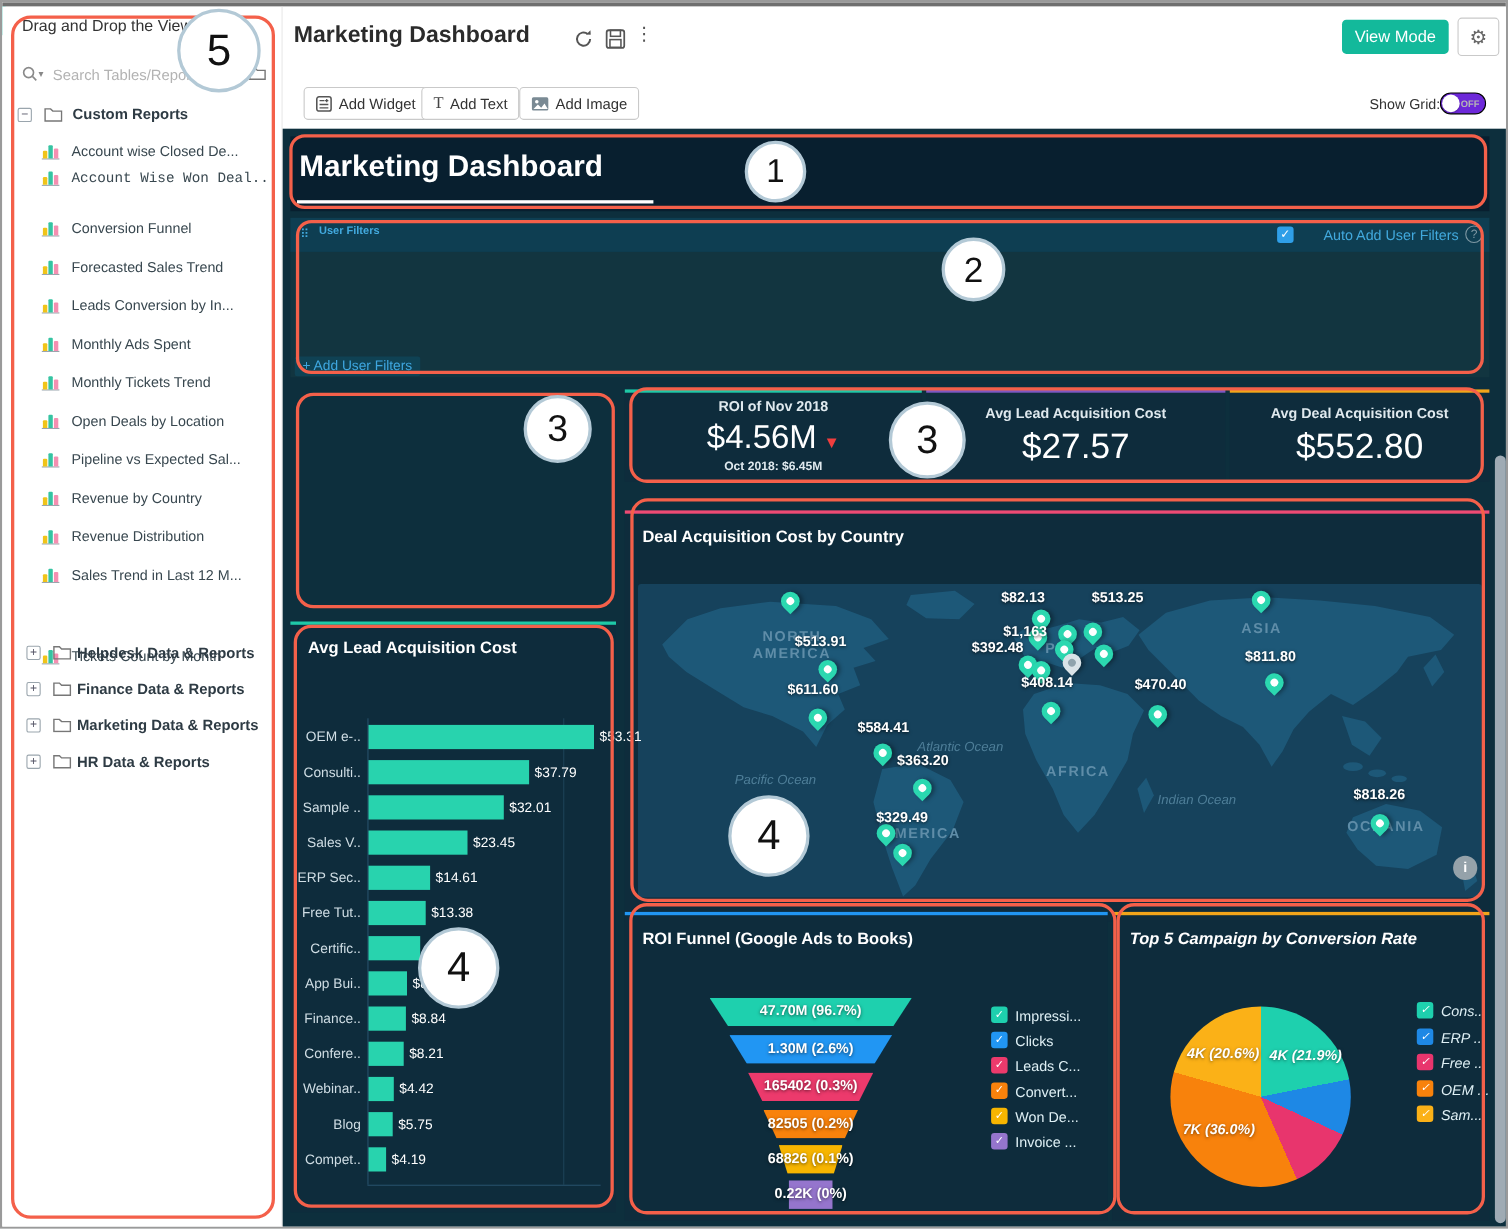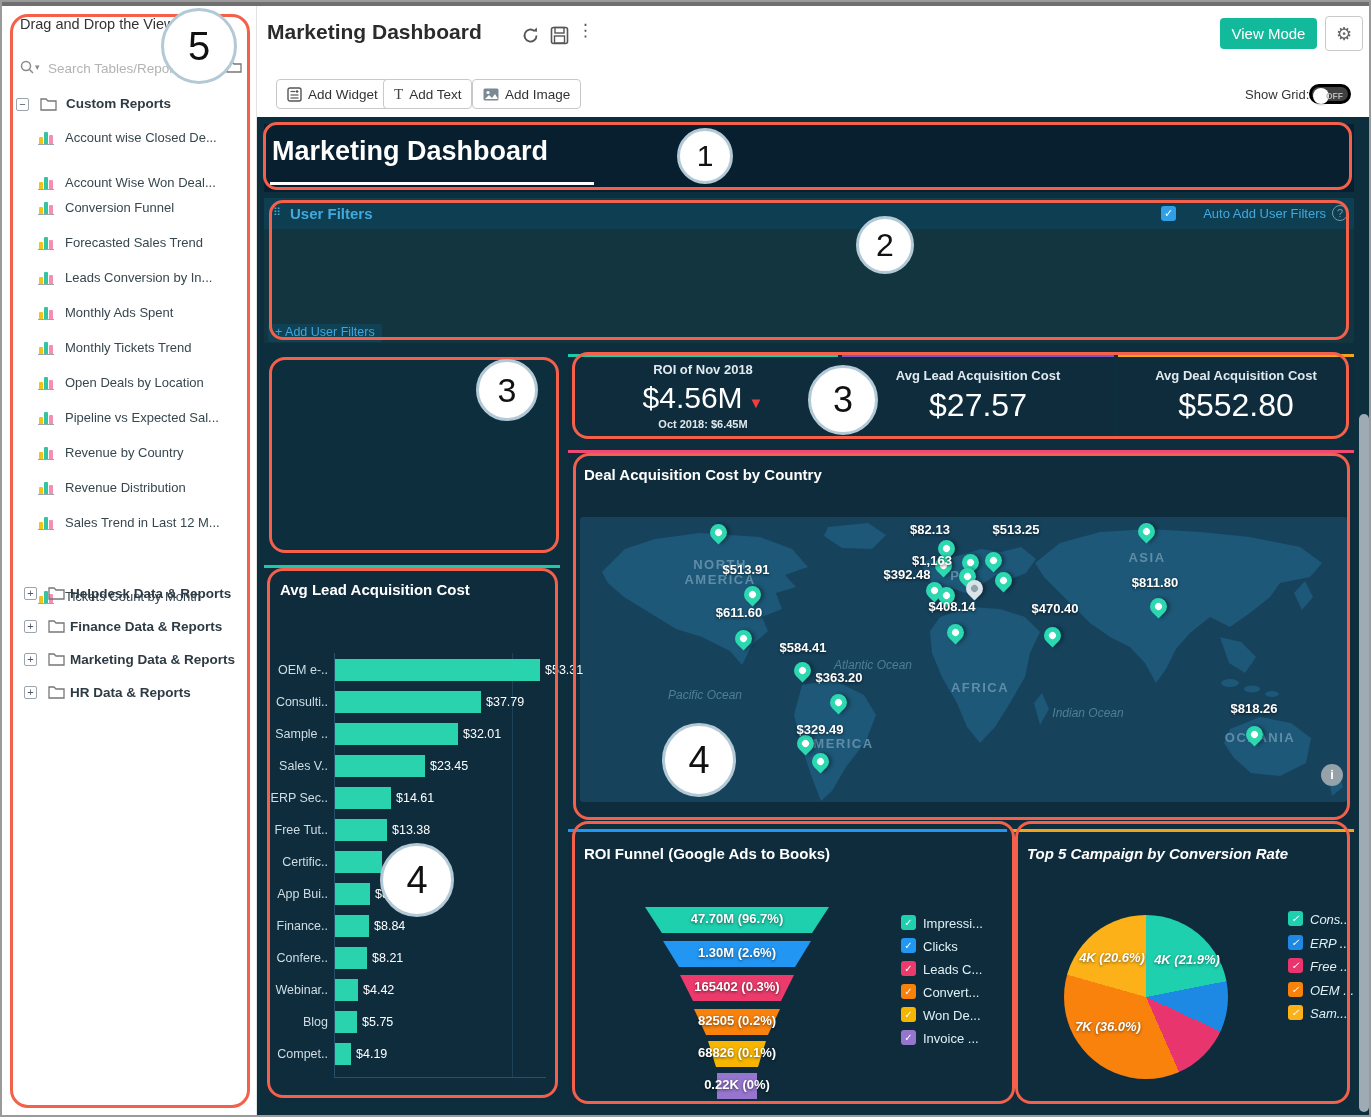--- a/index.html
+++ b/index.html
@@ -36,38 +36,38 @@
   .topbar{position:absolute;left:255px;top:4px;width:1116px;height:111px;background:#fff;}
   .tb-title{position:absolute;left:10px;top:14px;font-size:21px;font-weight:bold;color:#2b2b2b;}
   .tb-ic{position:absolute;top:20px;cursor:pointer;}
   .viewmode{position:absolute;left:963px;top:12px;width:97px;height:31px;background:#13b99b;color:#fff;
             font-size:15px;border:none;border-radius:4px;cursor:pointer;}
   .gearbtn{position:absolute;left:1068px;top:10px;width:38px;height:35px;background:#fff;
            border:1px solid #c9c9c9;border-radius:4px;font-size:18px;color:#666;cursor:pointer;}
   .addbtn{position:absolute;top:73px;height:30px;background:#fff;border:1px solid #c9c9c9;border-radius:4px;
           font-size:13.5px;color:#333;cursor:pointer;padding:0 10px;display:flex;align-items:center;gap:6px;}
   .showgrid-lbl{position:absolute;left:988px;top:81px;font-size:13px;color:#333;}
-  .toggle{position:absolute;left:1052px;top:78px;width:42px;height:20px;background:#404040;
-          border:3px solid #000000;border-radius:10px;cursor:pointer;}
+  .toggle{position:absolute;left:1052px;top:78px;width:42px;height:20px;background:#6d28d9;
+          border:1px solid #000000;border-radius:10px;cursor:pointer;}
   .toggle .knob{position:absolute;left:1px;top:1px;width:16px;height:16px;border-radius:50%;background:#fff;
           box-shadow:0 1px 2px rgba(0,0,0,.25);}
   .toggle .state{position:absolute;right:5px;top:4px;font-size:8.5px;color:#b5b5b5;font-weight:bold;}
 
   
   .canvas{position:absolute;left:255px;top:115px;width:1116px;height:1002px;background:#0d2f3d;overflow:hidden;}
   .widget{position:absolute;background:#0e2c3c;}
   .wtitle{position:absolute;left:16px;top:16px;font-size:15px;font-weight:bold;color:#fff;}
 
   .banner{left:7px;top:7px;width:1090px;height:68px;background:#081f2f;}
   .banner h1{position:absolute;left:8px;top:12px;margin:0;font-size:27px;color:#fff;font-weight:bold;}
   .banner .underline{position:absolute;left:6px;top:58px;width:324px;height:3px;background:#fff;}
 
   .filters{left:7px;top:81px;width:1090px;height:145px;background:#123540;}
   .filters .fhead{position:absolute;left:0;top:0;width:100%;height:31px;background:#0e3e52;}
-  .filters .ftitle{position:absolute;left:26px;top:7px;font-size:15px;font-weight:bold;color:#42a9dd;}
+  .filters .ftitle{position:absolute;left:26px;top:7px;font-size:10px;font-weight:bold;color:#42a9dd;}
   .filters .gripicon{position:absolute;left:9px;top:8px;font-size:11px;color:#42a9dd;}
   .filters .autoadd{position:absolute;right:28px;top:8px;font-size:13px;color:#42a9dd;}
   .filters .chk{position:absolute;right:178px;top:8px;width:15px;height:15px;background:#2f9fe8;border-radius:3px;
                 color:#fff;font-size:11px;line-height:15px;text-align:center;}
   .filters .help{position:absolute;right:6px;top:7px;width:16px;height:16px;border:1.5px solid #7d97a3;border-radius:50%;
                  color:#7d97a3;font-size:11px;line-height:14px;text-align:center;}
   .filters .ph{position:absolute;left:10px;top:40px;font-size:13px;color:#93a7ad;}
   .filters .addtab{position:absolute;left:4px;top:126px;height:18px;padding:1px 7px;background:#0f4254;
                    font-size:12.5px;color:#3fa7e0;cursor:pointer;border-radius:2px;}
 
@@ -86,21 +86,21 @@
       -webkit-mask:radial-gradient(circle,transparent 45px,#000 46px);
       mask:radial-gradient(circle,transparent 45px,#000 46px);}
   .donut .ring{position:absolute;left:14px;top:14px;width:104px;height:104px;border-radius:50%;
       -webkit-mask:radial-gradient(circle,transparent 44px,#000 45px);
       mask:radial-gradient(circle,transparent 44px,#000 45px);
       background:conic-gradient(#38b49d 0 30%,#2e8f7f 0 100%);}
   .donut .ctr{position:absolute;inset:0;display:flex;align-items:center;justify-content:center;
       font-size:23px;color:#fff;}
 
   
-  .map{left:311px;top:333px;width:786px;height:374px;}
+  .map{left:311px;top:347px;width:786px;height:374px;}
   .maparea{position:absolute;left:12px;top:67px;width:767px;height:285px;background:#16425c;border-radius:3px;overflow:hidden;}
   .pin{position:absolute;width:17px;height:17px;border-radius:50% 50% 50% 0;transform:rotate(-45deg);
        background:#2bd8b0;box-shadow:2px 2px 4px rgba(0,0,0,.35);}
   .pin::after{content:"";position:absolute;left:5px;top:5px;width:7px;height:7px;border-radius:50%;background:#fff;}
   .pin.light{background:#d9e3e8;}
   .pin.light::after{background:#8fa3ad;}
   .mlabel{position:absolute;transform:translate(-50%,-50%);font-size:13px;font-weight:bold;color:#ffffff;
           text-shadow:0 1px 3px rgba(0,0,0,.7);white-space:nowrap;}
   .mregion{position:absolute;transform:translate(-50%,-50%);font-size:13px;font-weight:bold;color:#5f8da8;
            letter-spacing:1.5px;white-space:pre;text-align:center;line-height:15px;}
@@ -172,21 +172,21 @@
     </div>
     <div id="sb-reports">
         <div class="sb-item" style="top: 122px;">
           <div class="mini-chart">
             <i></i>
             <i></i>
             <i></i>
           </div>
           <div class="lbl">Account wise Closed De...</div>
         </div>
-        <div class="sb-item" style="top: 167px;">
+        <div class="sb-item" style="top: 146px; font-family: Liberation Mono, monospace;">
           <div class="mini-chart">
             <i></i>
             <i></i>
             <i></i>
           </div>
           <div class="lbl">Account Wise Won Deal...</div>
         </div>
         <div class="sb-item" style="top: 192px;">
           <div class="mini-chart">
             <i></i>

